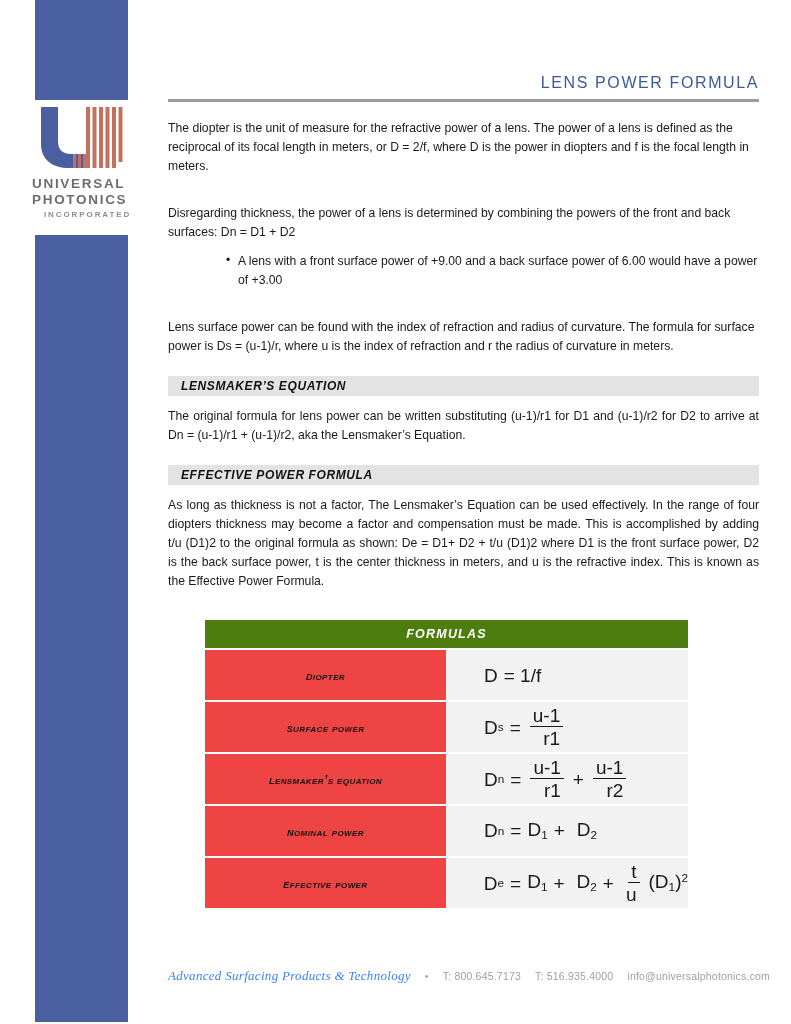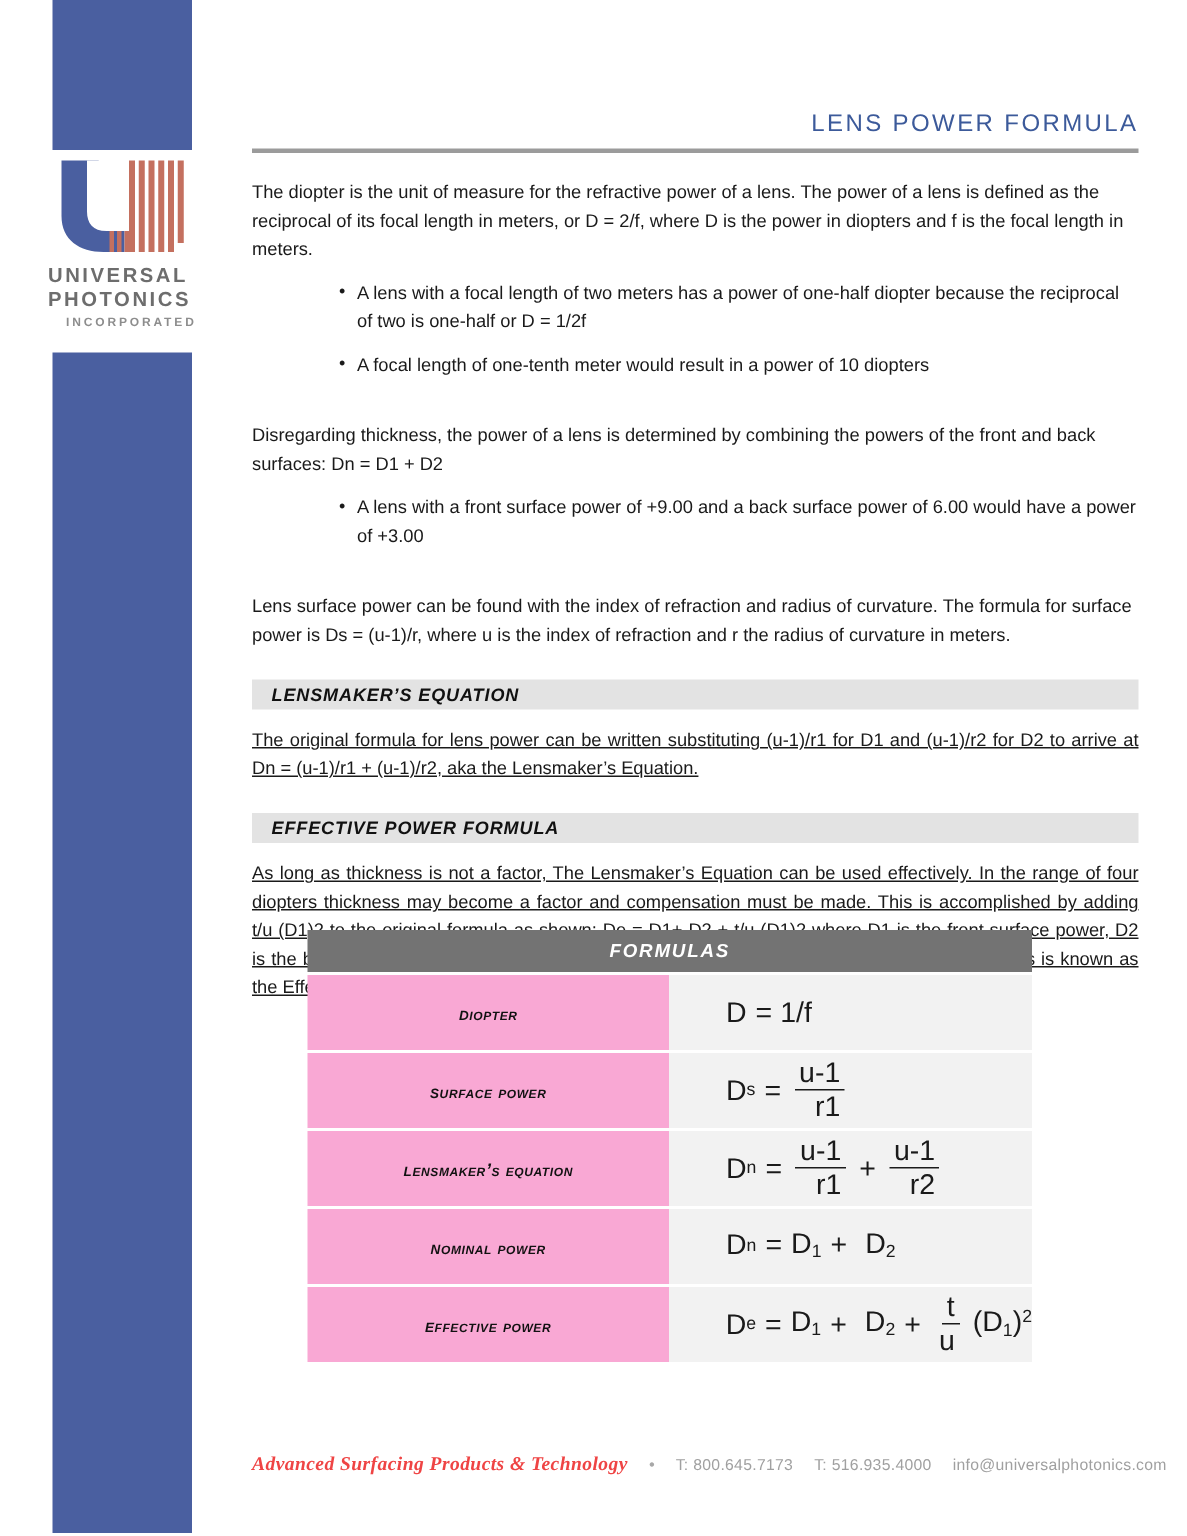--- a/index.html
+++ b/index.html
@@ -97,21 +97,21 @@
     margin-bottom: 17px;
   }
 
   p.body-text {
     margin: 0 0 0 0;
     font-size: 12.2px;
     line-height: 19px;
     color: #1a1a1a;
     font-family: "Liberation Sans", sans-serif;
   }
-  p.body-text.justify { text-align: justify; text-decoration: underline; }
+  p.body-text.justify { text-align: justify; }
 
   .gap-sm { height: 11px; }
   .gap-md { height: 20px; }
   .gap-lg { height: 28px; }
 
   ul.bullets {
     margin: 10px 0 0 0;
     padding: 0 0 0 58px;
     list-style: none;
   }
@@ -147,38 +147,38 @@
   }
 
   
   .formula-table {
     position: absolute;
     left: 205px;
     top: 620px;
     width: 483px;
   }
   .ft-header {
-    background: #737373;
+    background: #4d7c0f;
     height: 28px;
     line-height: 28px;
     text-align: center;
     color: #ffffff;
     font-size: 12.5px;
     font-weight: bold;
     font-style: italic;
     letter-spacing: 1.2px;
   }
   .ft-row {
     display: flex;
     border-top: 2px solid #ffffff;
   }
   .ft-row:first-of-type { border-top: none; }
   .ft-label {
     width: 241px;
-    background: #f9a8d4;
+    background: #ef4444;
     min-height: 50px;
     display: flex;
     align-items: center;
     justify-content: center;
     box-sizing: border-box;
     padding: 6px 4px;
   }
   .ft-label span {
     font-size: 12px;
     font-weight: bold;
@@ -236,23 +236,22 @@
     top: 968px;
     width: 600px;
     display: flex;
     align-items: baseline;
     white-space: nowrap;
   }
   .footer .tagline {
     font-family: "Liberation Serif", serif;
     font-style: italic;
     font-size: 13px;
-    color: #ef4444;
+    color: #3b82f6;
     letter-spacing: 0.3px;
-    font-weight: bold;
   }
   .footer .dot {
     color: #a8a8a8;
     font-size: 11px;
     margin: 0 14px;
   }
   .footer .contact {
     font-size: 10.5px;
     color: #a0a0a0;
     margin-right: 14px;
@@ -297,24 +296,20 @@
   </div>
 </div>
 
 <div class="content">
 
   <div class="page-title">LENS POWER FORMULA</div>
   <div class="title-rule"></div>
 
   <p class="body-text">The diopter is the unit of measure for the refractive power of a lens.  The power of a lens is defined as the reciprocal of its focal length in meters, or D = 2/f, where D is the power in diopters and f is the focal length in meters.</p>
 
-  <ul class="bullets">
-    <li>A lens with a focal length of two meters has a power of one-half diopter because the reciprocal of two is one-half or D = 1/2f</li>
-    <li>A focal length of one-tenth meter would result in a power of 10 diopters</li>
-  </ul>
 
   <div class="gap-lg"></div>
 
   <p class="body-text">Disregarding thickness, the power of a lens is determined by combining the powers of the front and back surfaces: Dn = D1 + D2</p>
 
   <ul class="bullets">
     <li>A lens with a front surface power of +9.00 and a back surface power of 6.00 would have a power of +3.00</li>
   </ul>
 
   <div class="gap-lg"></div>

